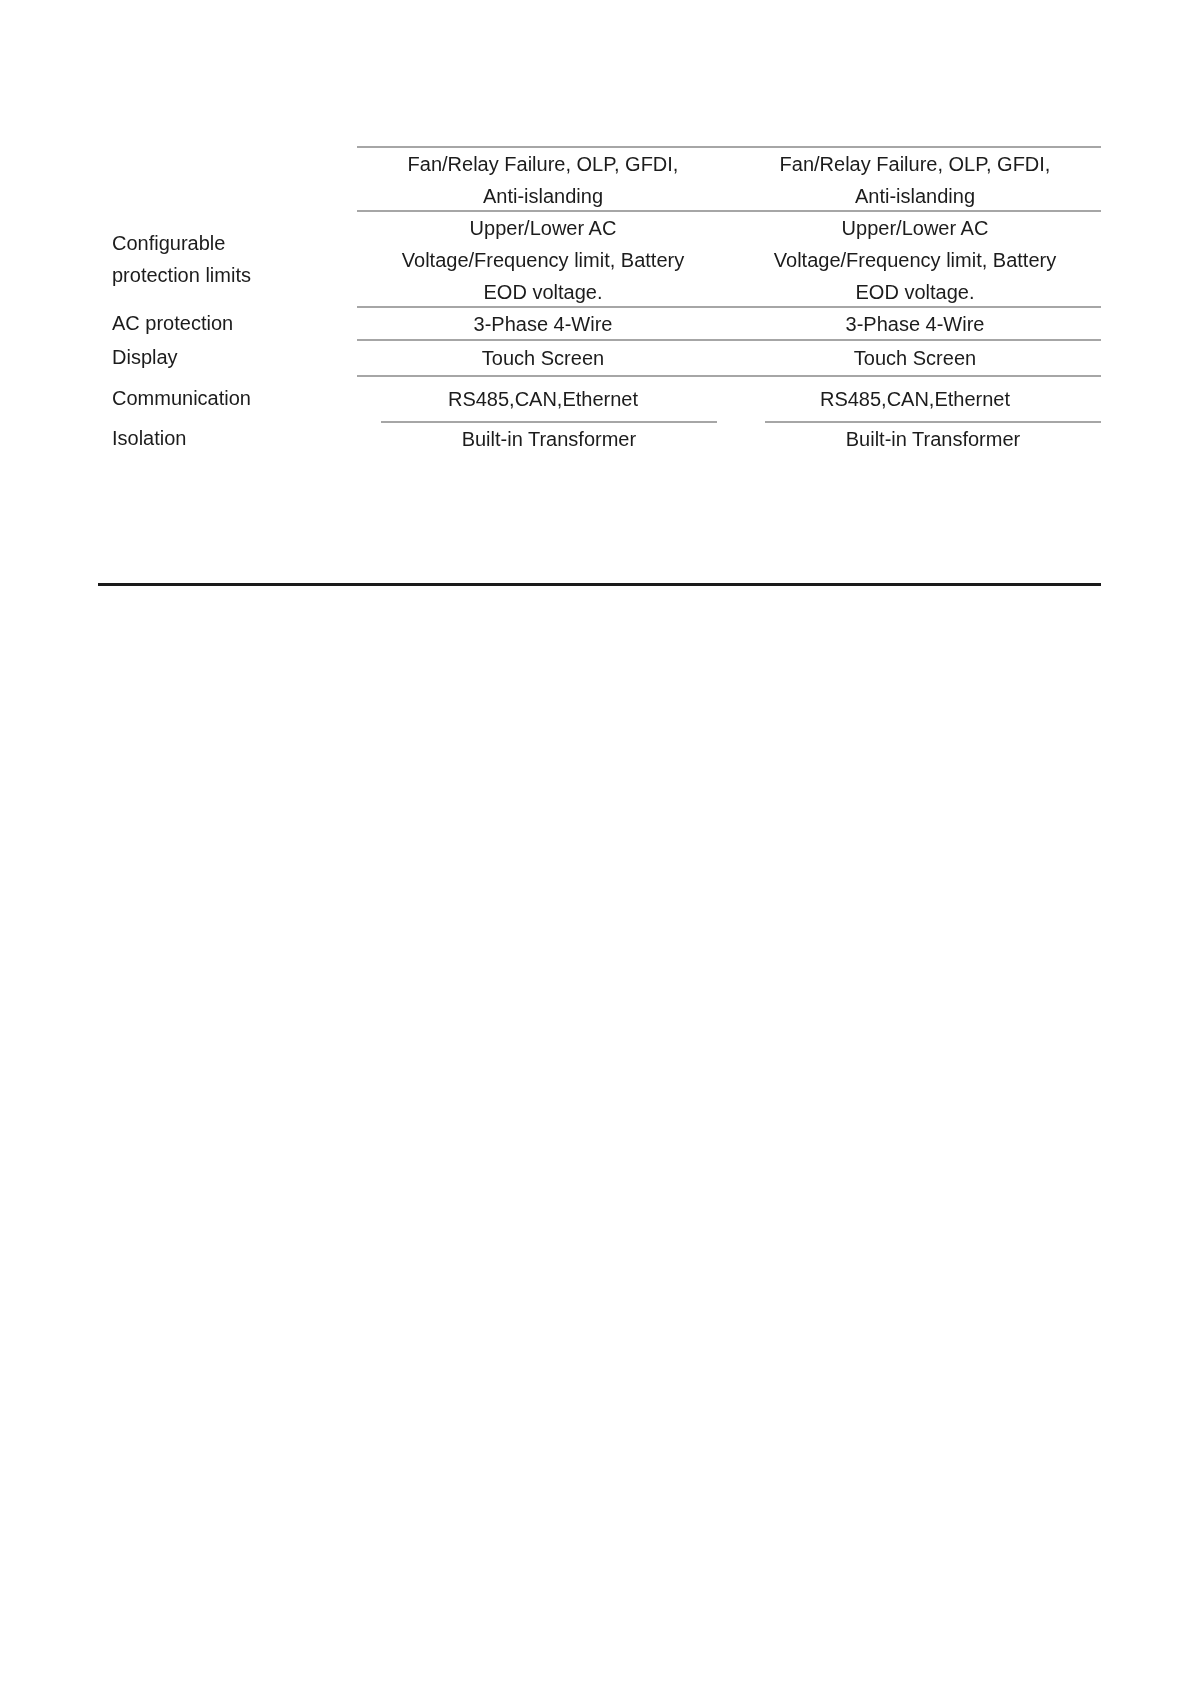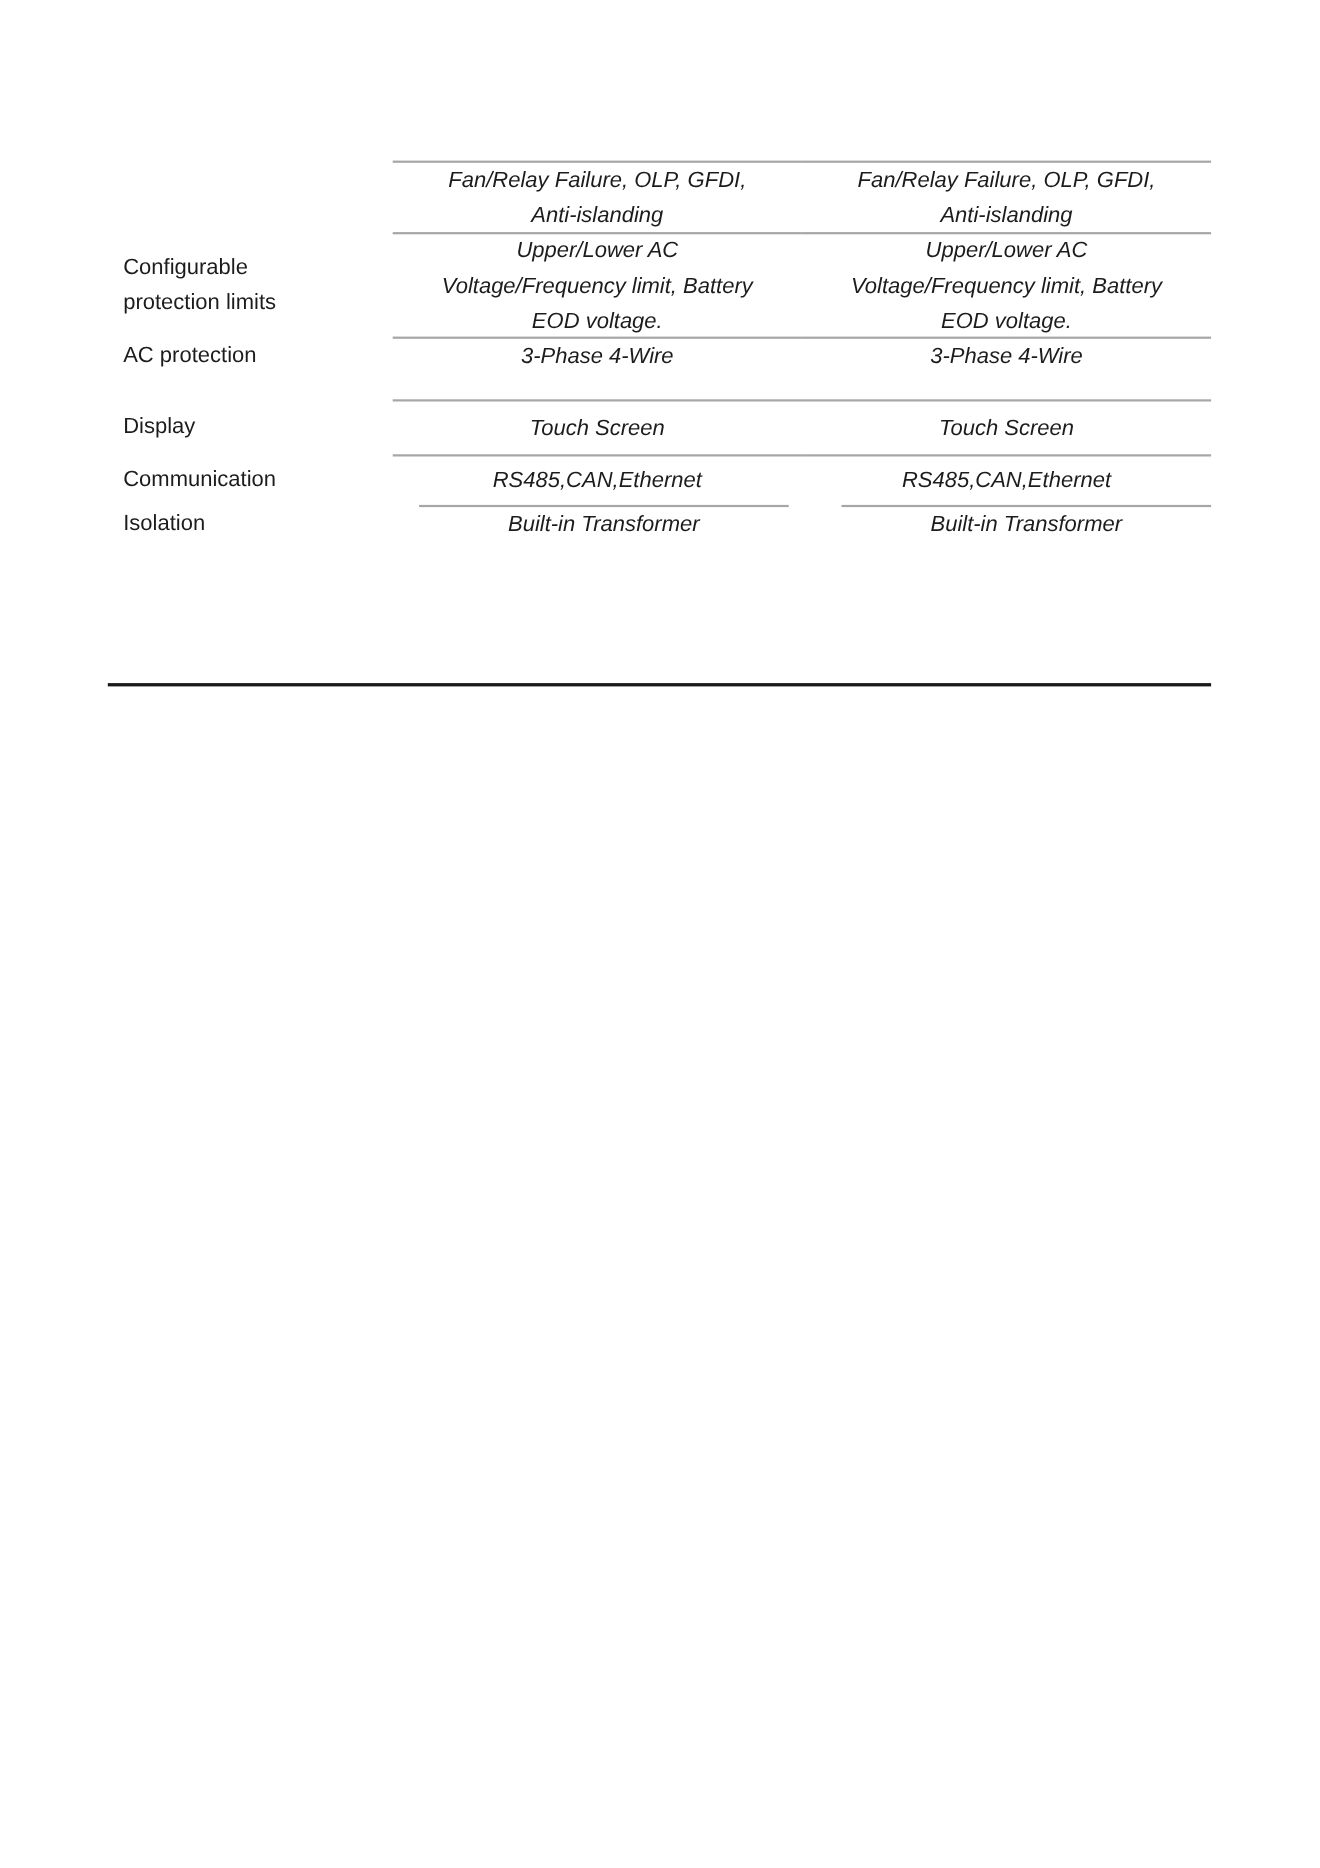--- a/index.html
+++ b/index.html
@@ -36,31 +36,30 @@
     justify-content: flex-start;
     text-align: left;
     padding-left: 14px;
   }
   .cell-data {
     width: 372px;
     justify-content: center;
     text-align: center;
     border-top: 2px solid #a6a6a6;
     padding: 0 4px;
-    font-style: italic;
   }
   .cell-data.align-left {
     justify-content: flex-start;
     text-align: left;
     padding-left: 11px;
   }
   .row-h1 { height: 65px; }
-  .row-h2 { height: 95px; }
+  .row-h2 { height: 95px; align-items: center; }
   .row-h3 { height: 33px; }
-  .row-h4 { height: 50px; margin-top: 24px; }
+  .row-h4 { height: 36px; }
   .row-h5 { height: 46px; }
   .row-h6 { height: 33px; gap: 48px; }
   .row-h7 { height: 129px; }
   .table-end-rule {
     width: 1003px;
     height: 3px;
     background: #1a1a1a;
   }
 </style>
 </head>

